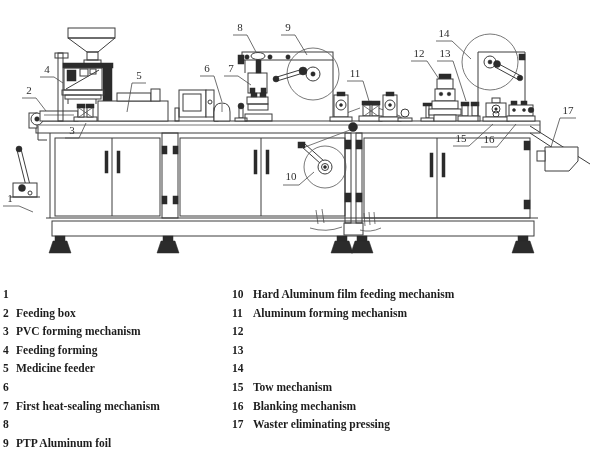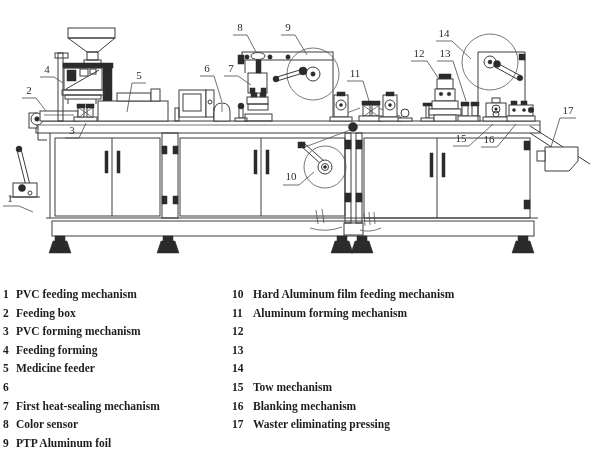--- a/index.html
+++ b/index.html
@@ -353,21 +353,20 @@
         <text x="489" y="143" class="co">16</text>
         <polyline points="576 118 560 118 551 147" class="lead"></polyline>
         <text x="568" y="114" class="co">17</text>
       </g>
   </svg>
 
   <div class="legend">
     <div class="col col-left">
         <div class="lrow">
           <span class="lnum">1</span>
-          <span>PVC feeding mechanism</span>
         </div>
         <div class="lrow">
           <span class="lnum">2</span>
           <span>Feeding box</span>
         </div>
         <div class="lrow">
           <span class="lnum">3</span>
           <span>PVC forming mechanism</span>
         </div>
         <div class="lrow">
@@ -380,21 +379,20 @@
         </div>
         <div class="lrow">
           <span class="lnum">6</span>
         </div>
         <div class="lrow">
           <span class="lnum">7</span>
           <span>First heat-sealing mechanism</span>
         </div>
         <div class="lrow">
           <span class="lnum">8</span>
-          <span>Color sensor</span>
         </div>
         <div class="lrow">
           <span class="lnum">9</span>
           <span>PTP Aluminum foil</span>
         </div>
       </div>
     <div class="col col-right">
         <div class="lrow">
           <span class="lnum">10</span>
           <span>Hard Aluminum film feeding mechanism</span>

